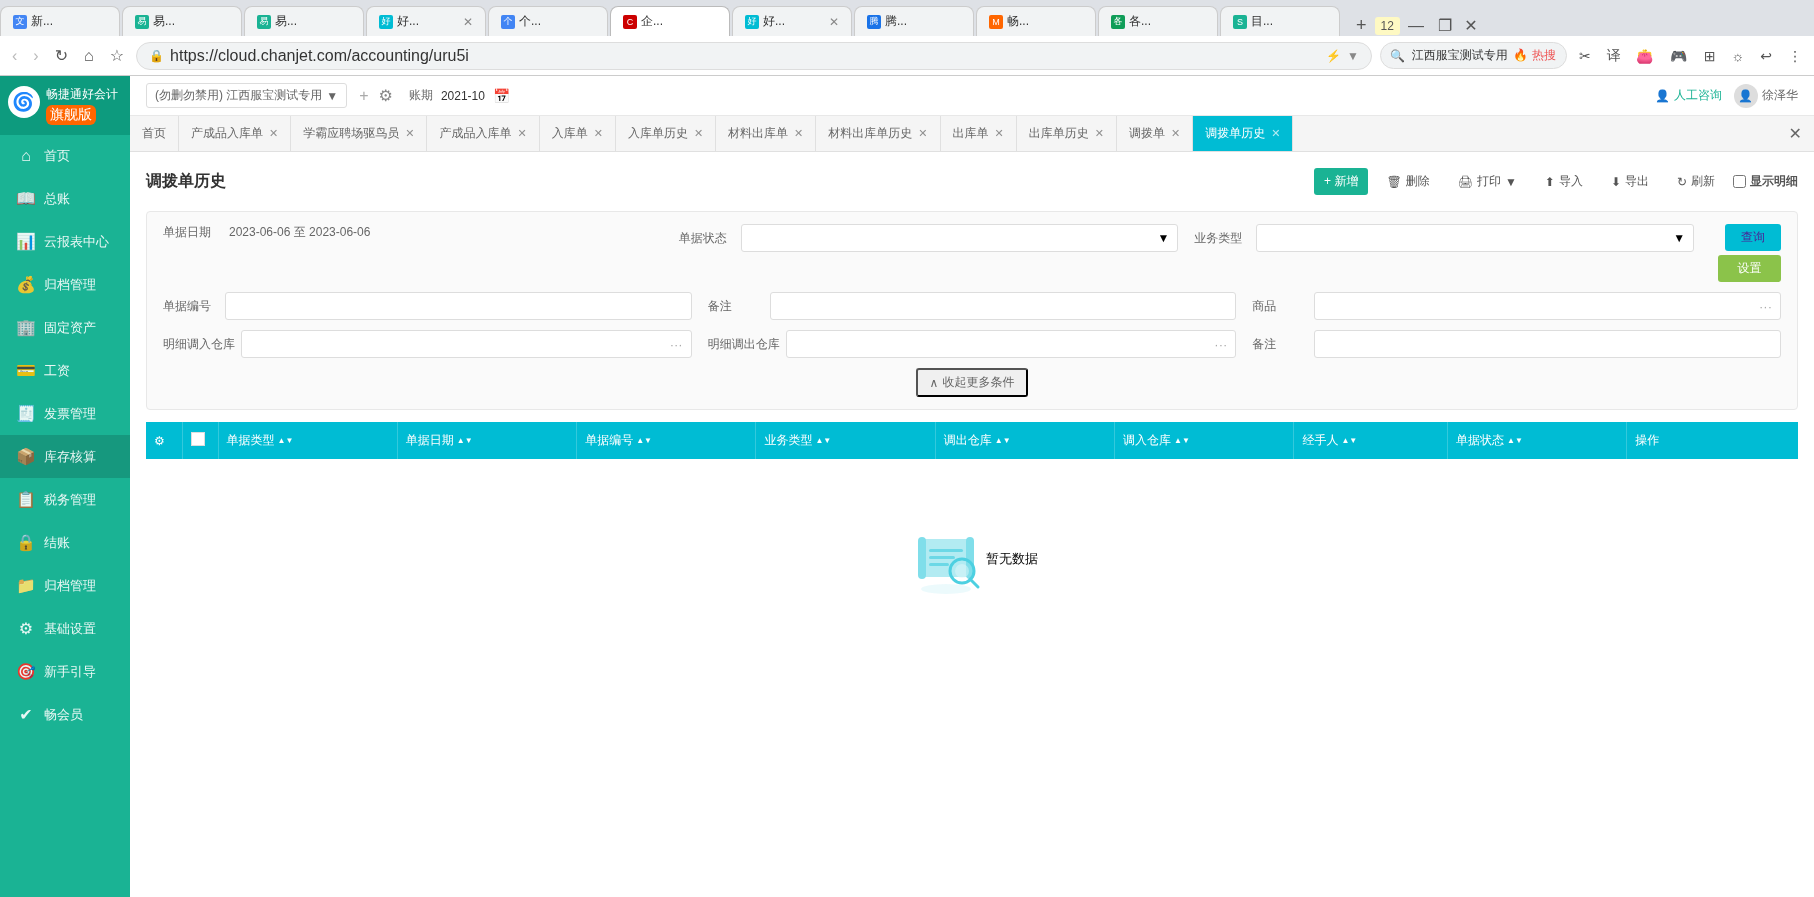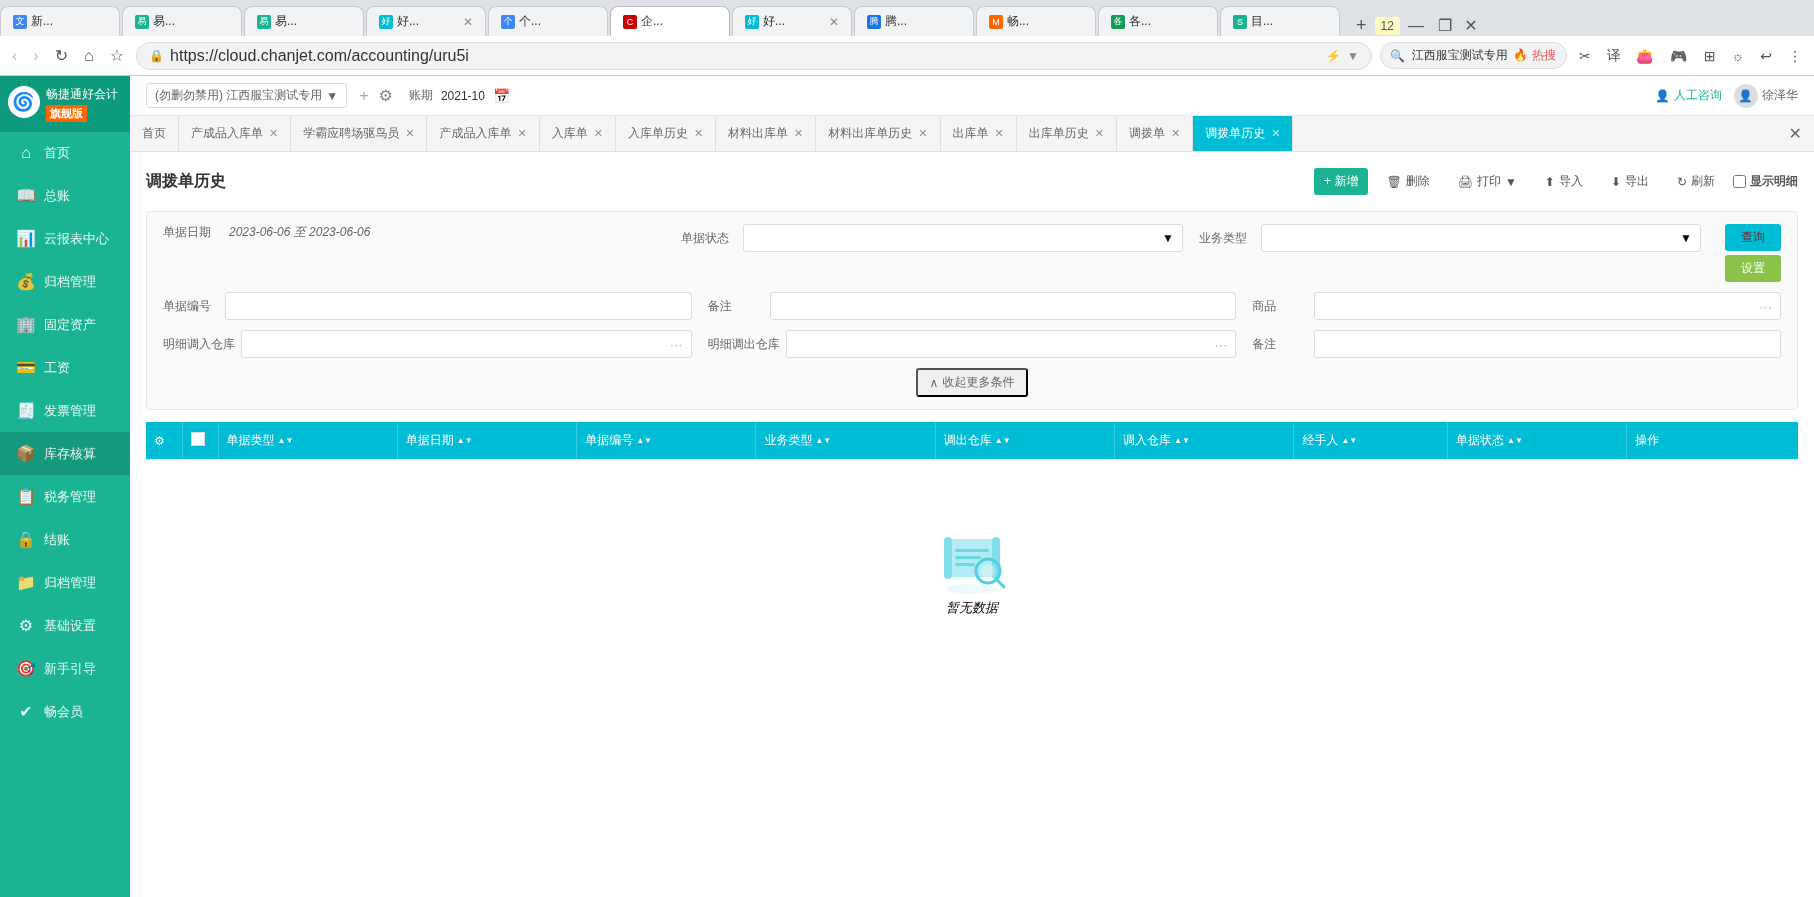--- a/index.html
+++ b/index.html
@@ -60,36 +60,36 @@
     .show-cols-cb { display: flex; align-items: center; gap: 4px; font-size: 12px; color: #555; }
     
     
     .filter-section { background: #fafafa; border: 1px solid #e8e8e8; border-radius: 4px; padding: 12px 16px; margin-bottom: 12px; }
     .filter-row { display: flex; align-items: flex-start; gap: 16px; margin-bottom: 10px; }
     .filter-item { display: flex; align-items: center; gap: 6px; flex: 1; }
     .filter-label { font-size: 12px; color: #666; white-space: nowrap; min-width: 56px; }
     .filter-date-btns { display: flex; align-items: center; gap: 4px; }
     .date-btn { padding: 2px 8px; border: 1px solid #ddd; border-radius: 3px; font-size: 12px; cursor: pointer; background: #fff; color: #555; }
     .date-btn.active { background: #00bcd4; color: white; border-color: #00bcd4; }
-    .date-range-text { font-size: 12px; color: #666; margin-left: 4px; font-style: italic; }
+    .date-range-text { font-size: 12px; color: #666; margin-left: 4px; }
     .filter-select { flex: 1; height: 28px; border: 1px solid #ddd; border-radius: 3px; padding: 0 8px; font-size: 12px; display: flex; align-items: center; justify-content: space-between; background: #fff; cursor: pointer; }
     .filter-input { flex: 1; height: 28px; border: 1px solid #ddd; border-radius: 3px; padding: 0 8px; font-size: 12px; outline: none; }
     .filter-more-area { display: flex; justify-content: center; margin-top: 4px; }
     .collapse-btn { display: flex; align-items: center; gap: 4px; font-size: 12px; color: #666; cursor: pointer; padding: 4px 12px; background: #f0f0f0; border-radius: 3px; }
     
     
     .data-table { width: 100%; border-collapse: collapse; }
     .table-header { background: #00bcd4; color: white; }
     .table-header th { padding: 10px 8px; text-align: left; font-size: 12px; font-weight: normal; border-right: 1px solid rgba(255,255,255,0.2); white-space: nowrap; cursor: pointer; }
     .table-header th:last-child { border-right: none; }
     .th-sort { display: inline-flex; align-items: center; gap: 3px; }
     .sort-arrows { display: flex; flex-direction: column; font-size: 8px; line-height: 1; }
     .gear-cell { width: 36px; text-align: center; }
     .checkbox-cell { width: 36px; text-align: center; }
-    .empty-state { display: flex; flex-direction: column; align-items: center; justify-content: center; padding: 60px 0; font-style: italic; }
+    .empty-state { display: flex; flex-direction: row; align-items: center; justify-content: center; padding: 60px 0; }
     
     
     ::-webkit-scrollbar { width: 6px; height: 6px; }
     ::-webkit-scrollbar-track { background: #f1f1f1; }
     ::-webkit-scrollbar-thumb { background: #ccc; border-radius: 3px; }
 
     .checkbox-square { width: 14px; height: 14px; border: 1px solid #ddd; background: #fff; display: inline-block; }
   </style>
 </head>
 <body>
@@ -185,21 +185,21 @@
 <div class="app-container">
 
   <div class="sidebar">
     <div class="sidebar-logo">
       <div>
         <div style="width:32px;height:32px;background:#fff;border-radius:50%;display:flex;align-items:center;justify-content:center;margin-right:6px;float:left;">
           <span style="color:#1ab394;font-size:18px;font-weight:bold;">🌀</span>
         </div>
         <div style="float:left;">
           <div style="font-size:12px;font-weight:normal;color:white;">畅捷通好会计</div>
-          <div style="background:#ff6600;color:white;font-size:11px;padding:1px 4px;border-radius:0;display:inline-block;margin-top:2px;font-weight:bold;">旗舰版</div>
+          <div style="background:#ff6600;color:white;font-size:14px;padding:1px 4px;border-radius:6px;display:inline-block;margin-top:2px;">旗舰版</div>
         </div>
         <div style="clear:both;"></div>
       </div>
     </div>
     <div class="sidebar-nav">
       <div class="nav-item">
         <span class="nav-icon">⌂</span>
         <span>首页</span>
       </div>
       <div class="nav-item">
@@ -381,21 +381,21 @@
             </div>
           </div>
           <div class="filter-item">
             <span class="filter-label">业务类型</span>
             <div class="filter-select">
               <span></span>
               <span>▼</span>
             </div>
           </div>
           <div style="display:flex;flex-direction:column;gap:4px;margin-left:8px;">
-            <button style="background:#00bcd4;color:#7f1d1d;border:none;border-radius:3px;padding:5px 16px;cursor:pointer;font-size:12px;">查询</button>
+            <button style="background:#00bcd4;color:#4c1d95;border:none;border-radius:3px;padding:5px 16px;cursor:pointer;font-size:12px;margin-left:7px;">查询</button>
             <button style="background:#8bc34a;color:white;border:none;border-radius:3px;padding:5px 12px;cursor:pointer;font-size:12px;">设置</button>
           </div>
         </div>
 
         <div class="filter-row">
           <div class="filter-item">
             <span class="filter-label">单据编号</span>
             <input class="filter-input" type="text" style="">
           </div>
           <div class="filter-item">

